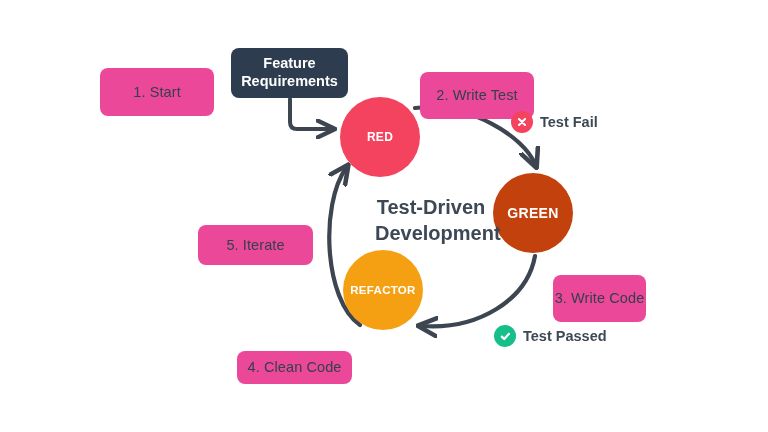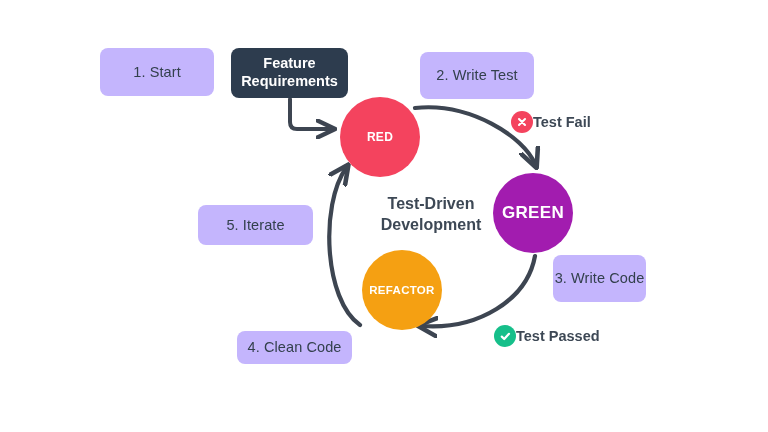--- a/index.html
+++ b/index.html
@@ -22,32 +22,33 @@
     position: absolute;
     left: 0;
     top: 0;
     width: 768px;
     height: 432px;
   }
 
   
   .step-box {
     position: absolute;
-    background: #c4b5fd;
+    background: #ec4899;
     border-radius: 8px;
     display: flex;
     align-items: center;
     justify-content: center;
     color: #33404d;
     font-size: 14.5px;
     font-weight: 400;
     letter-spacing: 0.1px;
     box-sizing: border-box;
     text-align: center;
     line-height: 1.25;
+    margin-top: 20px;
   }
 
   
   .feature-box {
     position: absolute;
     background: #2d3c4e;
     border-radius: 8px;
     display: flex;
     align-items: center;
     justify-content: center;
@@ -65,39 +66,40 @@
     border-radius: 50%;
     display: flex;
     align-items: center;
     justify-content: center;
     color: #ffffff;
     font-weight: 600;
     letter-spacing: 0.3px;
     box-sizing: border-box;
   }
   .phase-circle.red   { background: #f4435e; font-size: 12px; }
-  .phase-circle.green { background: #a21caf; font-size: 17px; }
+  .phase-circle.green { background: #c2410c; font-size: 14px; }
   .phase-circle.orange{ background: #f5a012; font-size: 11.5px; }
 
   
   .center-label {
     position: absolute;
     color: #3d4855;
-    font-size: 16px;
+    font-size: 20px;
     font-weight: 700;
     text-align: center;
     line-height: 1.3;
     white-space: pre-line;
   }
 
   
   .status-annot {
     position: absolute;
     display: flex;
     align-items: center;
+    gap: 7px;
   }
   .status-badge {
     width: 22px;
     height: 22px;
     border-radius: 50%;
     display: flex;
     align-items: center;
     justify-content: center;
     flex: 0 0 auto;
   }
@@ -158,21 +160,21 @@
   </div>
 
   <div class="phase-circle red" style="left:340px; top:97px; width:80px; height:80px;">
     <span>RED</span>
   </div>
 
   <div class="phase-circle green" style="left:493px; top:173px; width:80px; height:80px;">
     <span>GREEN</span>
   </div>
 
-  <div class="phase-circle orange" style="left:362px; top:250px; width:80px; height:80px;">
+  <div class="phase-circle orange" style="left:343px; top:250px; width:80px; height:80px;">
     <span>REFACTOR</span>
   </div>
 
   <div class="center-label" style="left:375px; top:194px; width:112px;">Test-Driven
 Development</div>
 
   <div class="status-annot" style="left:511px; top:111px;">
     <span class="status-badge fail">
       <svg width="12" height="12" viewBox="0 0 12 12" xmlns="http://www.w3.org/2000/svg">
         <path d="M3 3 L9 9 M9 3 L3 9" stroke="#ffffff" stroke-width="2.1" stroke-linecap="round"></path>

